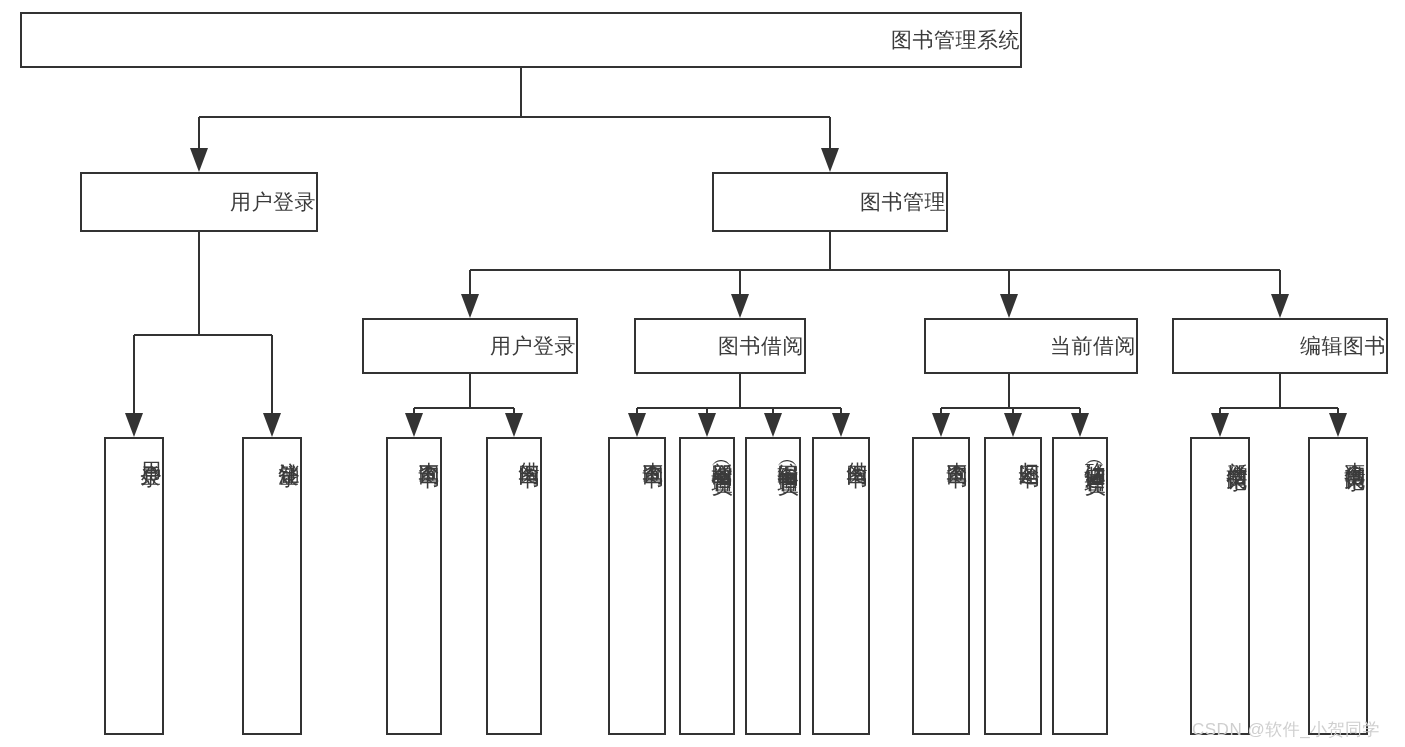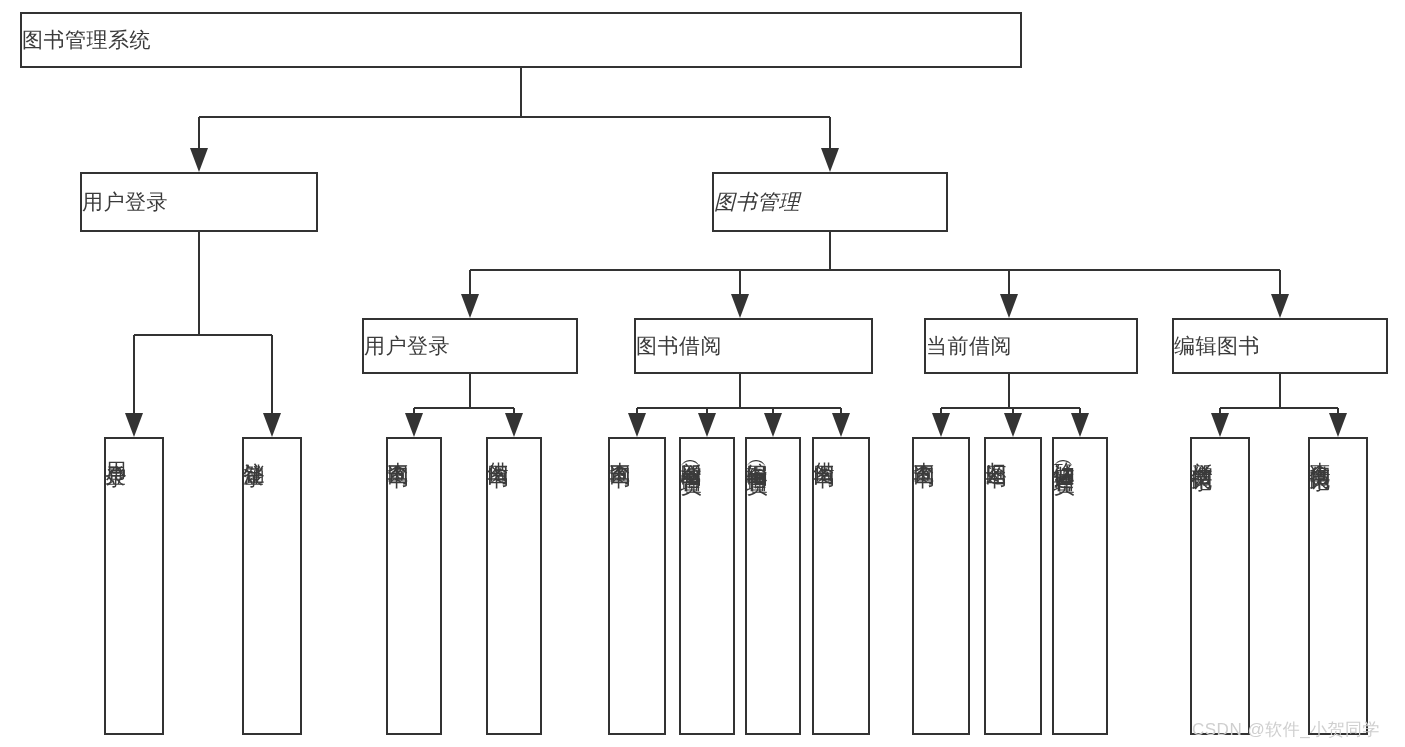--- a/index.html
+++ b/index.html
@@ -24,21 +24,21 @@
     width: 1405px;
     height: 747px;
   }
   .node {
     position: absolute;
     box-sizing: border-box;
     background: #ffffff;
     border: 2px solid #333333;
     display: flex;
     align-items: center;
-    justify-content: flex-start;
+    justify-content: flex-end;
     overflow: hidden;
   }
   .node-label {
     color: #3b3b3b;
     line-height: 1.15;
     text-align: center;
     white-space: pre-line;
   }
   .node.horizontal .node-label {
     font-size: 21px;
@@ -133,27 +133,27 @@
         <line x1="1220" y1="408" x2="1220" y2="415" stroke="#333333" stroke-width="2.4" shape-rendering="crispEdges"></line>
         <polygon points="1211,413 1229,413 1220,437" fill="#333333"></polygon>
         <line x1="1338" y1="408" x2="1338" y2="415" stroke="#333333" stroke-width="2.4" shape-rendering="crispEdges"></line>
         <polygon points="1329,413 1347,413 1338,437" fill="#333333"></polygon>
       </g>
     </svg>
   <div id="nodes">
       <div class="node horizontal" style="left: 80px; top: 172px; width: 238px; height: 60px; border-color: rgb(51, 51, 51);">
         <span class="node-label" style="color: rgb(59, 59, 59);">用户登录</span>
       </div>
-      <div class="node horizontal" style="left: 712px; top: 172px; width: 236px; height: 60px; border-color: rgb(51, 51, 51); font-style: italic;">
+      <div class="node horizontal" style="left: 712px; top: 172px; width: 236px; height: 60px; border-color: rgb(51, 51, 51);">
         <span class="node-label" style="color: rgb(59, 59, 59);">图书管理</span>
       </div>
       <div class="node horizontal" style="left: 362px; top: 318px; width: 216px; height: 56px; border-color: rgb(51, 51, 51);">
         <span class="node-label" style="color: rgb(59, 59, 59);">用户登录</span>
       </div>
-      <div class="node horizontal" style="left: 634px; top: 318px; width: 239px; height: 56px; border-color: rgb(51, 51, 51);">
+      <div class="node horizontal" style="left: 634px; top: 318px; width: 172px; height: 56px; border-color: rgb(51, 51, 51);">
         <span class="node-label" style="color: rgb(59, 59, 59);">图书借阅</span>
       </div>
       <div class="node horizontal" style="left: 924px; top: 318px; width: 214px; height: 56px; border-color: rgb(51, 51, 51);">
         <span class="node-label" style="color: rgb(59, 59, 59);">当前借阅</span>
       </div>
       <div class="node horizontal" style="left: 1172px; top: 318px; width: 216px; height: 56px; border-color: rgb(51, 51, 51);">
         <span class="node-label" style="color: rgb(59, 59, 59);">编辑图书</span>
       </div>
       <div class="node vertical" style="left: 104px; top: 437px; width: 60px; height: 298px; border-color: rgb(51, 51, 51);">
         <span class="node-label" style="color: rgb(59, 59, 59);">用户登录</span>

